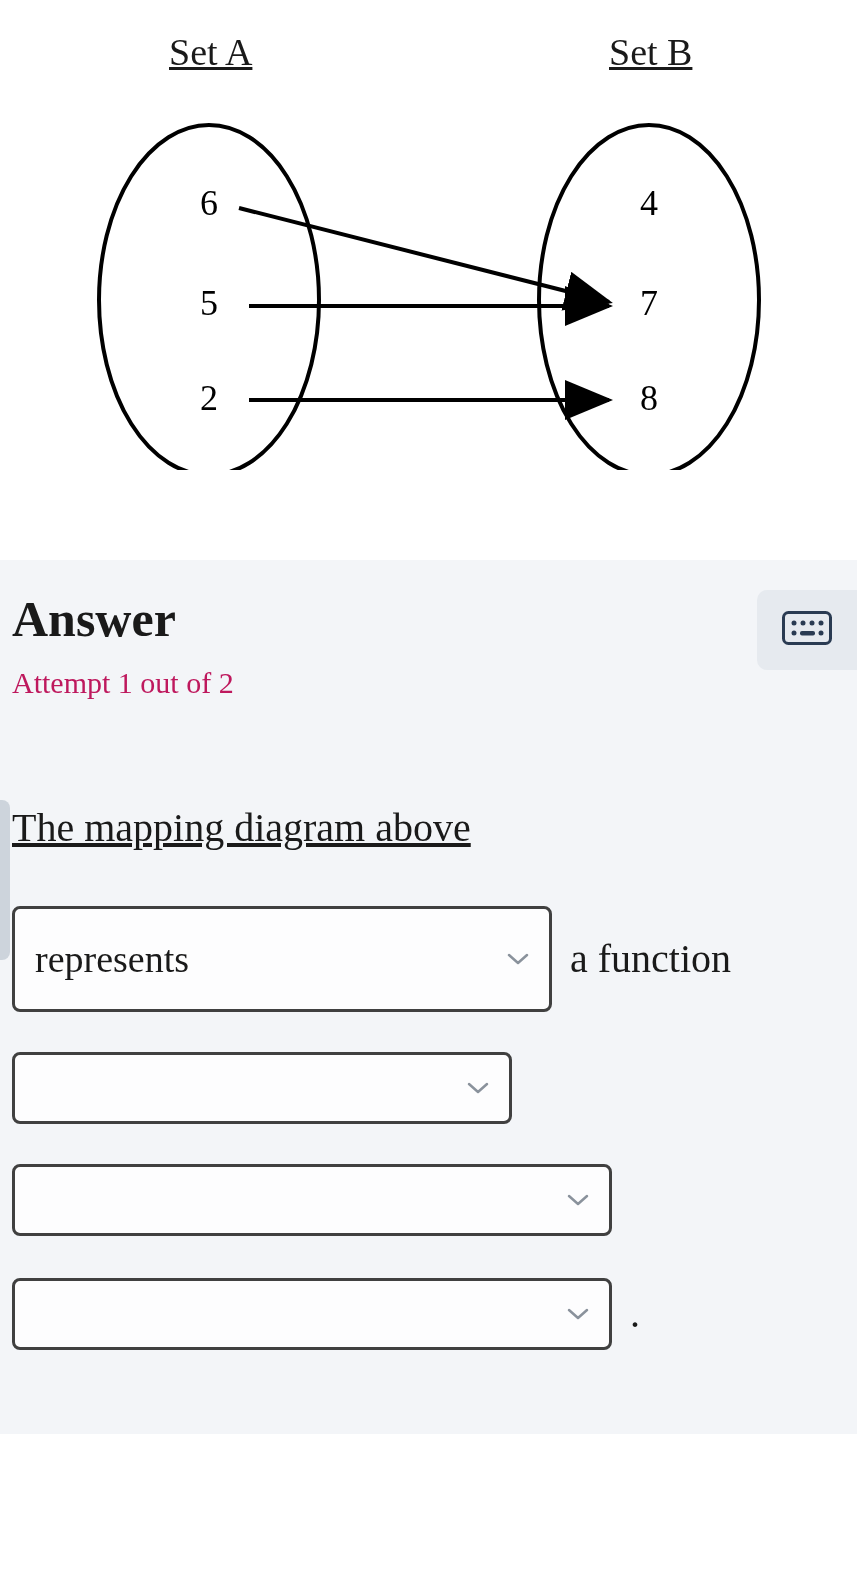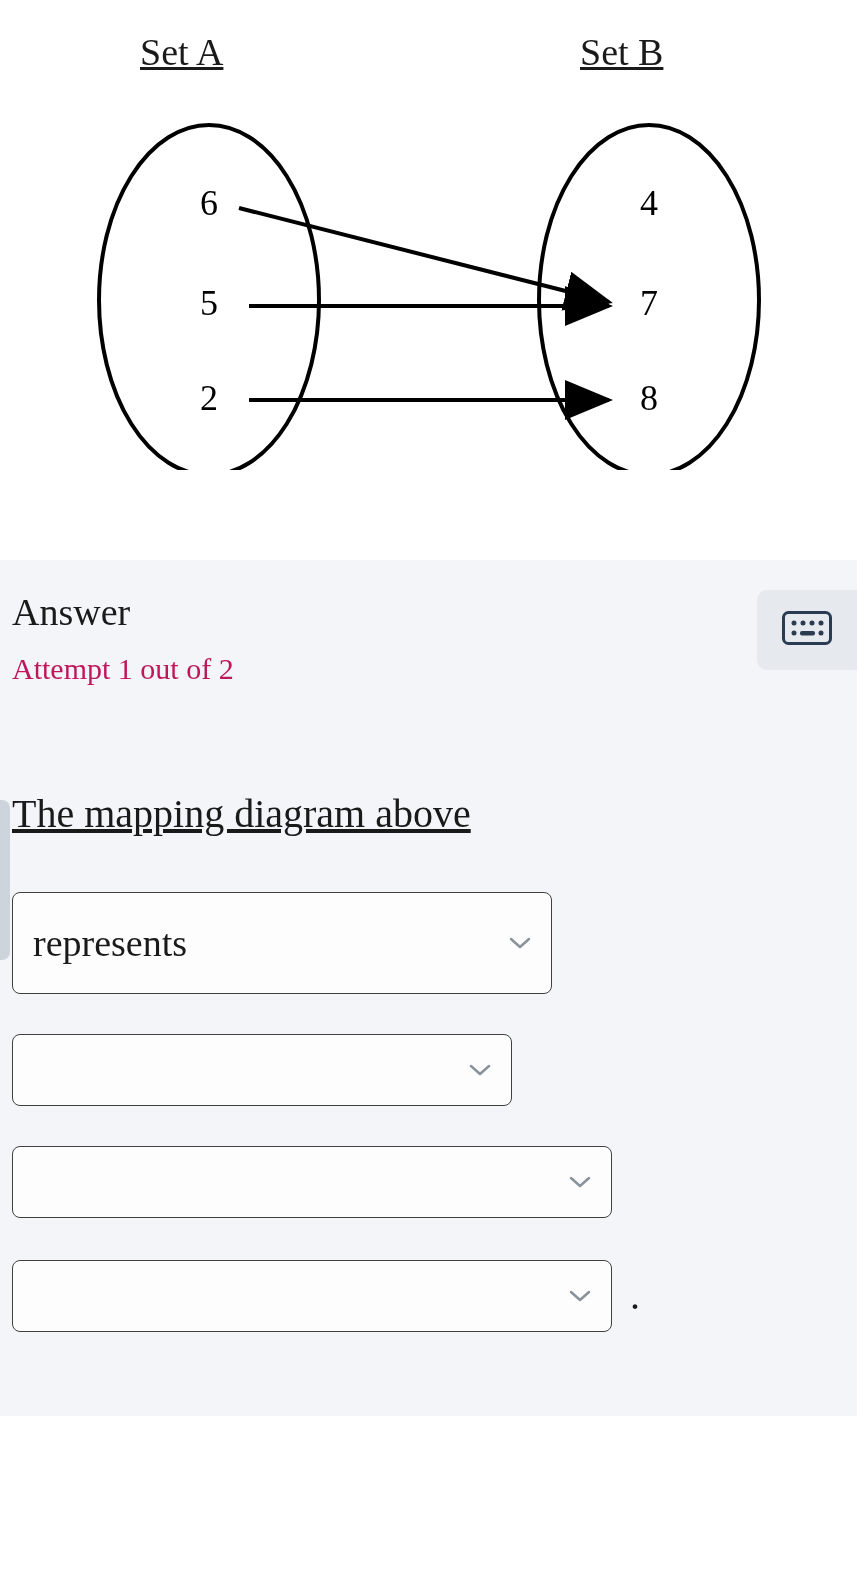--- a/index.html
+++ b/index.html
@@ -12,35 +12,36 @@
   .diagram-area {
     background: #fff;
     padding: 40px 0 90px 0;
     position: relative;
   }
   .set-label {
     font-size: 38px;
     text-decoration: underline;
     color: #1a1a1a;
     position: absolute;
+    margin-left: 29px;
   }
   .set-a-label { left: 140px; top: 30px; }
   .set-b-label { left: 580px; top: 30px; text-align: right; }
   svg.mapping-svg {
     display: block;
     margin: 0 auto;
   }
   .answer-section {
     background: #f3f5f8;
     padding: 30px 12px 60px 12px;
     position: relative;
   }
   .answer-heading {
-    font-size: 38px;
-    font-weight: normal;
+    font-size: 50px;
+    font-weight: bold;
     margin-bottom: 18px;
   }
   .attempt-text {
     font-size: 30px;
     color: #be185d;
     margin-bottom: 90px;
   }
   .kb-button {
     position: absolute;
     right: 0;
@@ -65,21 +66,21 @@
     flex-wrap: wrap;
     align-items: center;
     gap: 18px 18px;
   }
   .sent-text { white-space: nowrap; }
   .select-box {
     display: inline-flex;
     align-items: center;
     justify-content: space-between;
     background: #fdfdfe;
-    border: 1px solid #404040;
+    border: 3px solid #404040;
     border-radius: 8px;
     padding: 14px 20px;
     font-size: 38px;
     color: #1a1a1a;
     cursor: pointer;
     min-height: 72px;
   }
   .select-box .chev {
     margin-left: 24px;
     flex-shrink: 0;
@@ -158,20 +159,21 @@
 
     <div class="row" style="width:100%;">
       <div class="select-box" style="width:540px;">
         <span>represents</span>
         <span class="chev">
           <svg viewBox="0 0 22 14">
               <polyline points="2,3 11,11 20,3" fill="none" stroke="#8a929c" stroke-width="2.5" stroke-linecap="round" stroke-linejoin="round"></polyline>
             </svg>
         </span>
       </div>
+      <span class="sent-text">a function</span>
     </div>
 
 
     <div class="row" style="width:100%;">
       <div class="select-box" style="width:500px;">
         <span></span>
         <span class="chev">
           <svg viewBox="0 0 22 14">
               <polyline points="2,3 11,11 20,3" fill="none" stroke="#8a929c" stroke-width="2.5" stroke-linecap="round" stroke-linejoin="round"></polyline>
             </svg>

